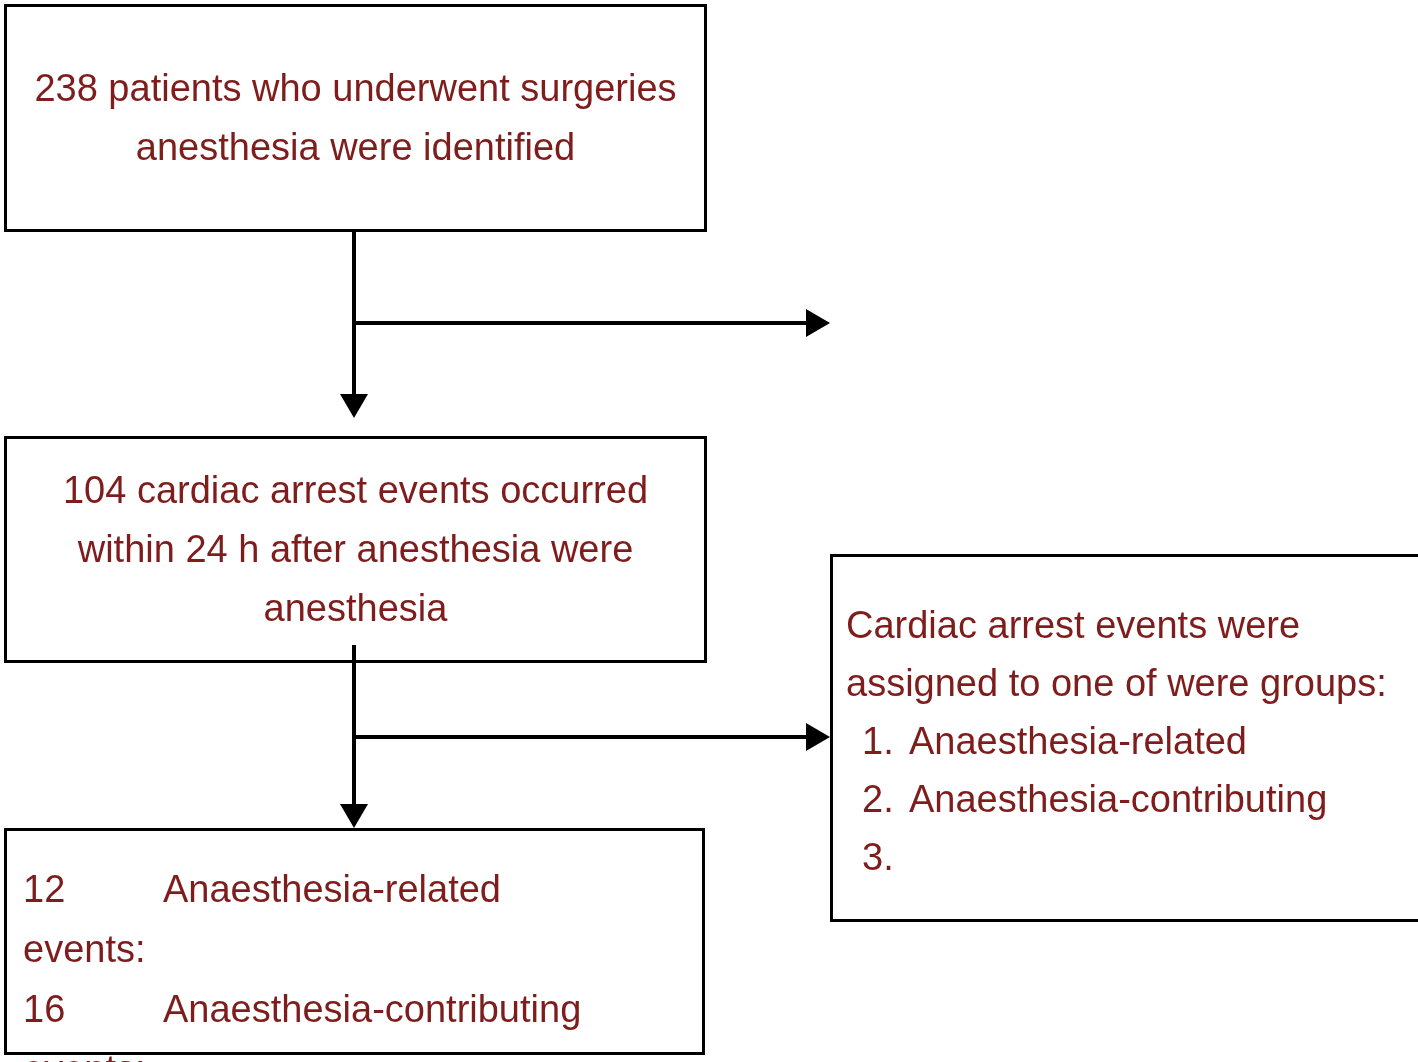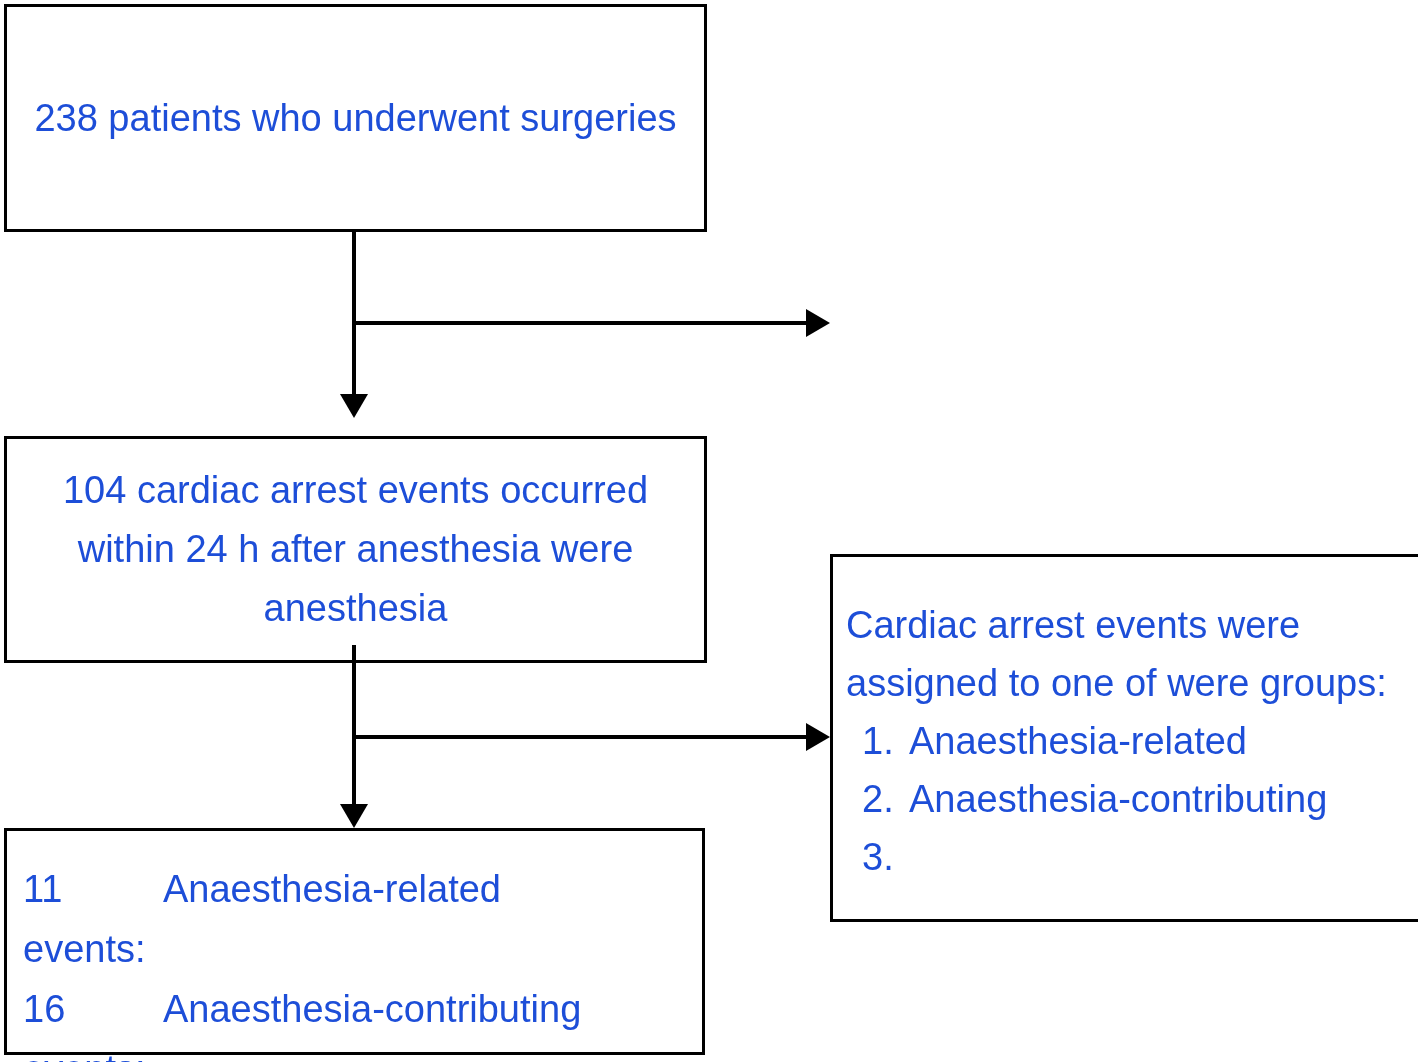--- a/index.html
+++ b/index.html
@@ -6,21 +6,21 @@
     margin: 0;
     padding: 0;
     background: #ffffff;
   }
   .canvas {
     position: relative;
     width: 1418px;
     height: 1062px;
     background: #ffffff;
     font-family: "Liberation Sans", sans-serif;
-    color: #1d4ed8;
+    color: #7f1d1d;
     overflow: hidden;
   }
   .box {
     position: absolute;
     box-sizing: border-box;
     border: 3px solid #000000;
     background: #ffffff;
     font-size: 38px;
   }
   .center-text {
@@ -94,20 +94,21 @@
   #conn-h2 { left: 354px; top: 735px; width: 454px; }
   #arrow-r2 { left: 806px; top: 723px; }
 </style>
 </head>
 <body>
 
 <div class="canvas">
 
   <div class="box center-text" id="box-patients">
     <div class="tline">238 patients who underwent surgeries</div>
+    <div class="tline">anesthesia were identified</div>
   </div>
 
   <div class="line-v" id="conn-v1"></div>
   <div class="arrow-down" id="arrow-d1"></div>
   <div class="line-h" id="conn-h1"></div>
   <div class="arrow-right" id="arrow-r1"></div>
 
 
   <div class="box center-text" id="box-events">
     <div class="tline">104 cardiac arrest events occurred</div>
@@ -131,21 +132,21 @@
       <span class="num">2.</span>
       <span class="label">Anaesthesia-contributing</span>
     </div>
     <div class="list-row">
       <span class="num">3.</span>
     </div>
   </div>
 
   <div class="box" id="box-results">
     <div class="count-row">
-      <span class="count">11 events:</span>
+      <span class="count">12 events:</span>
       <span class="label">Anaesthesia-related</span>
     </div>
     <div class="count-row">
       <span class="count">16 events:</span>
       <span class="label">Anaesthesia-contributing</span>
     </div>
 
   </div>
 
 </div>

